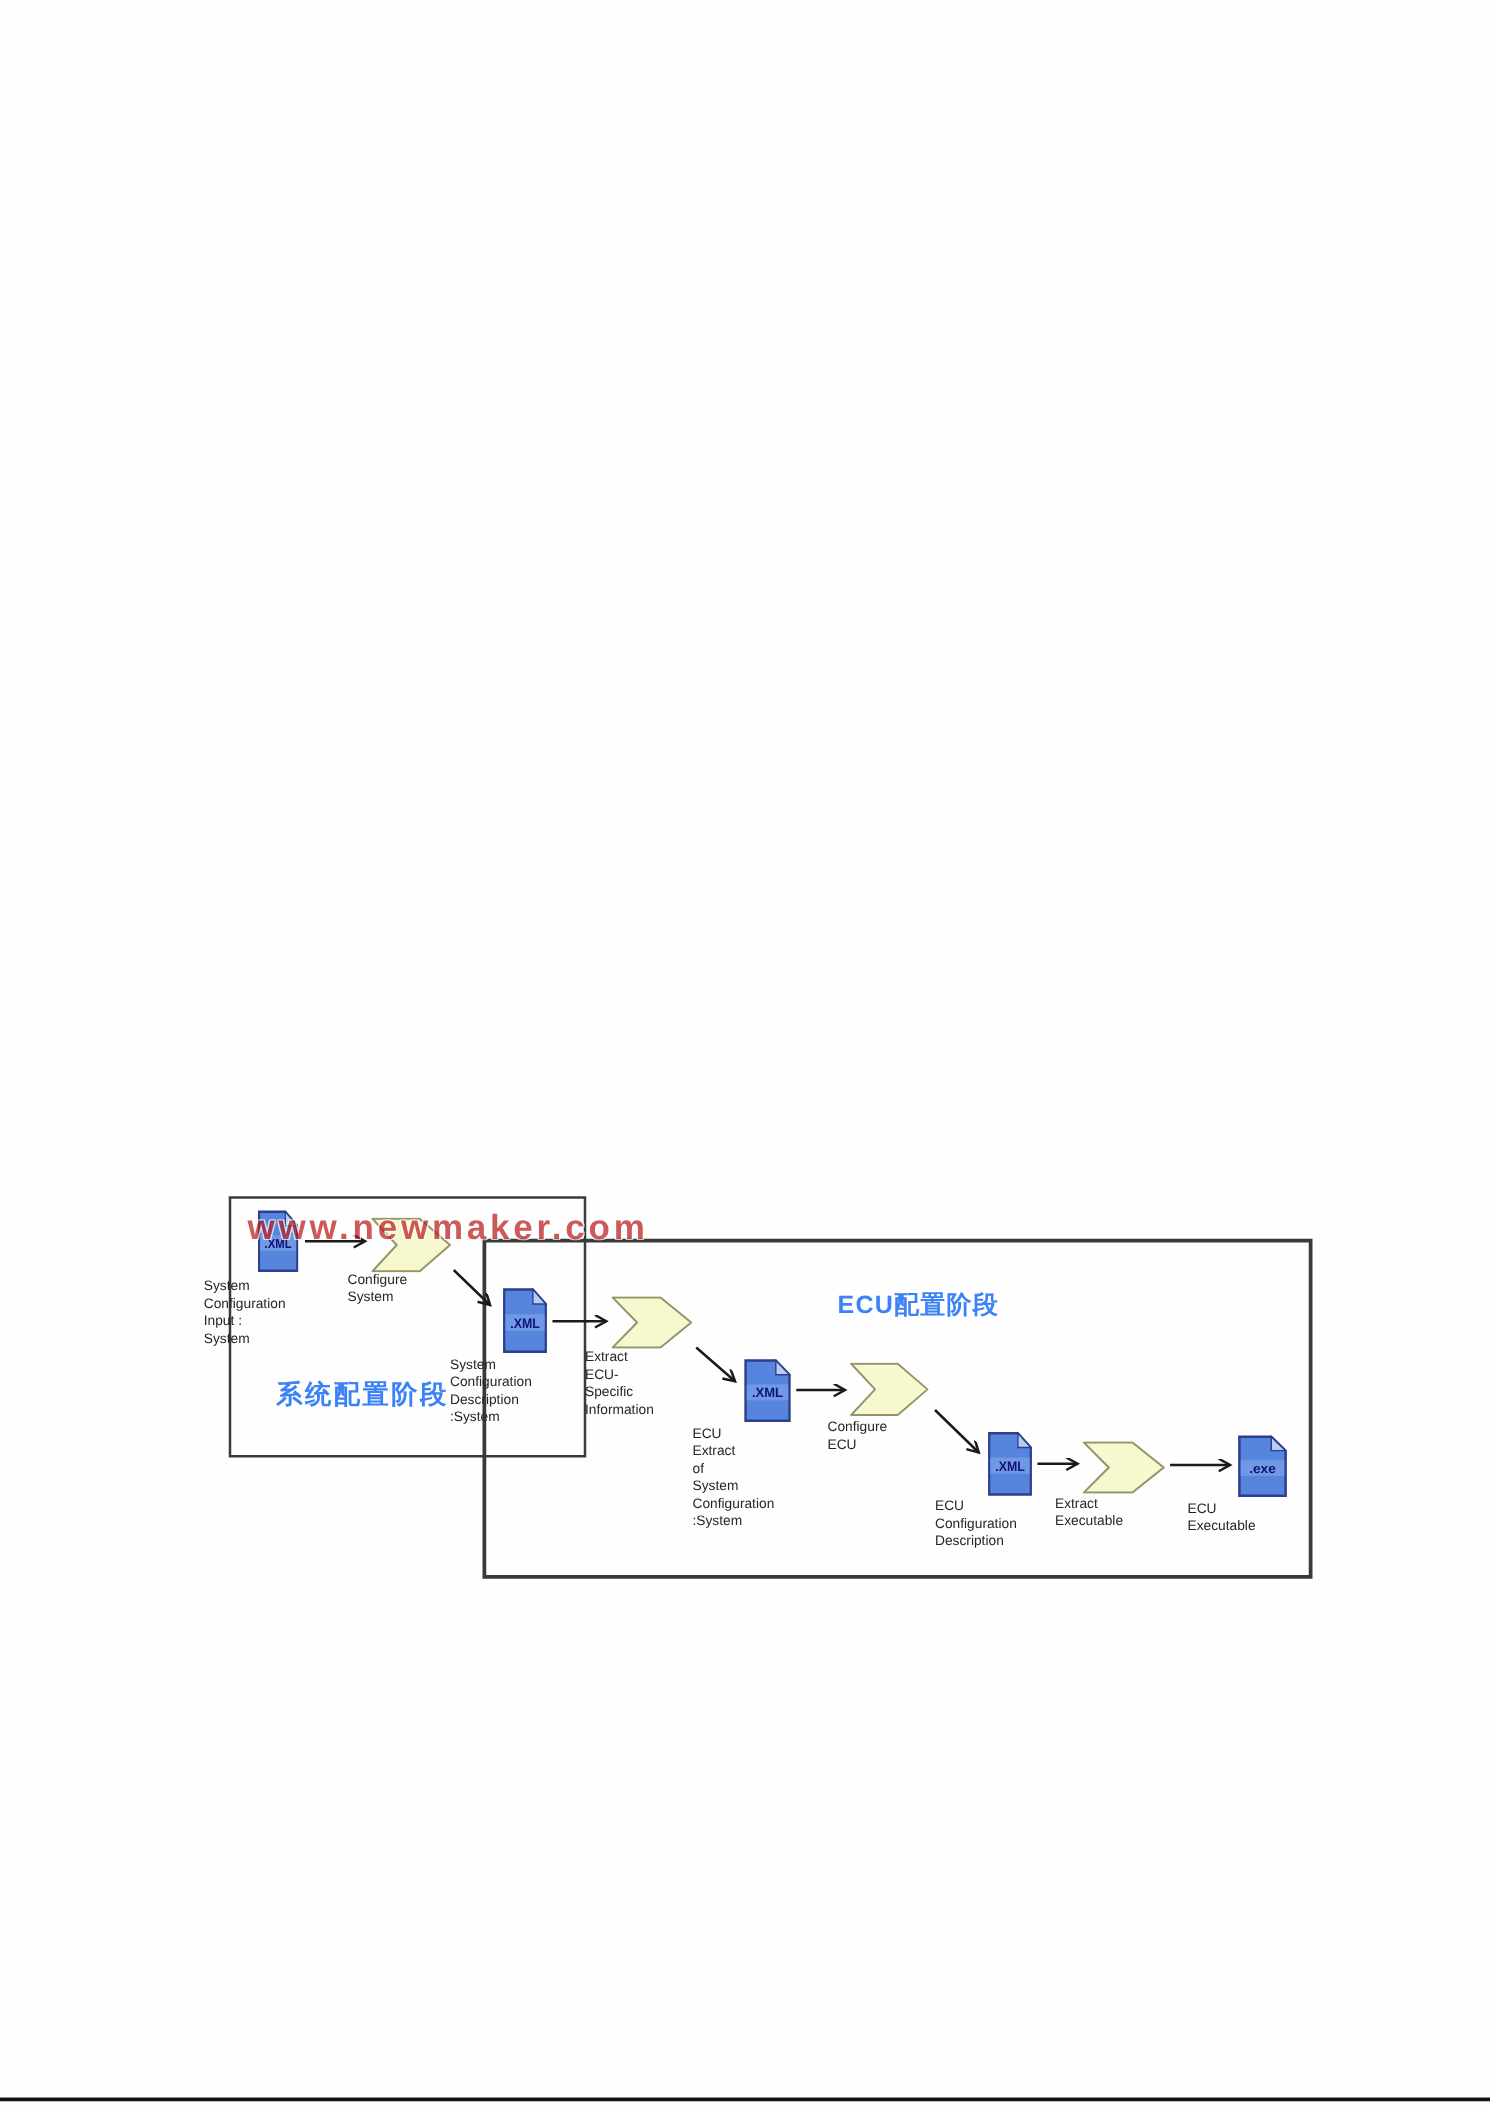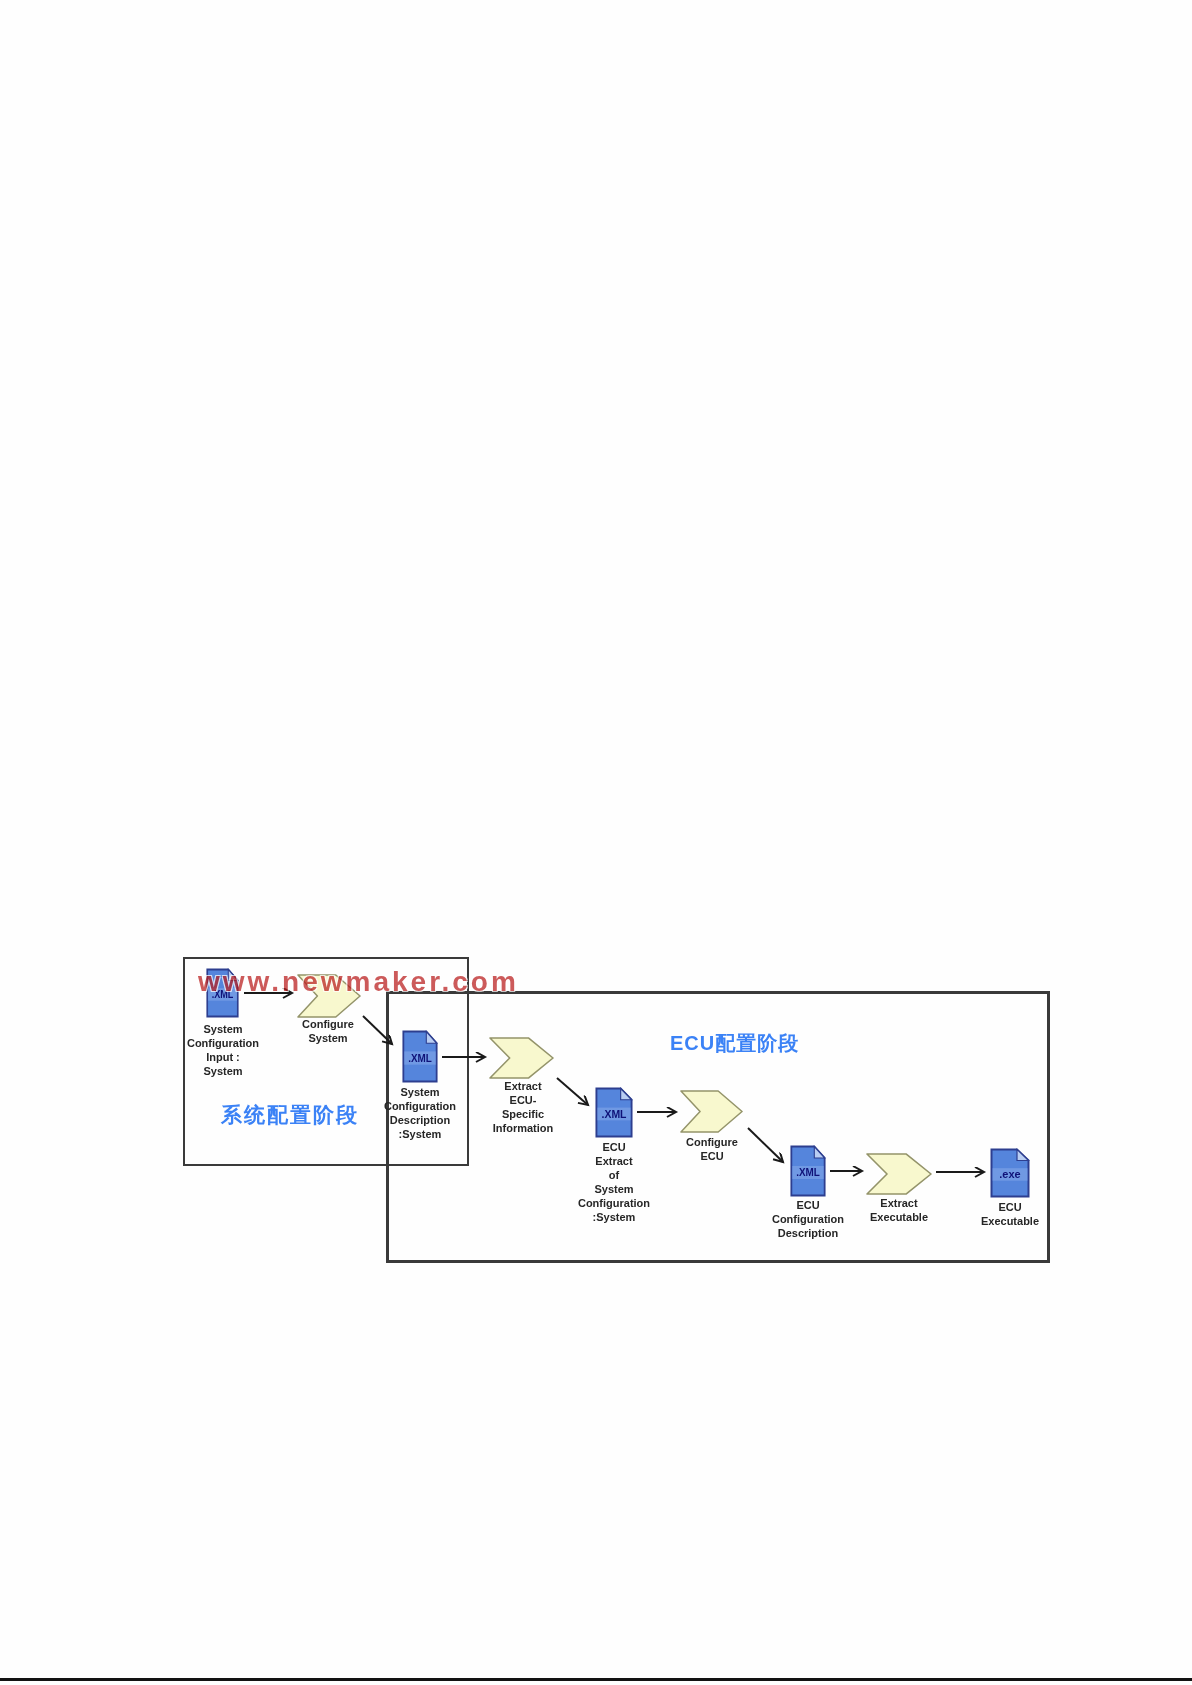--- a/index.html
+++ b/index.html
@@ -19,22 +19,22 @@
   .phase-title.ecu{left:670px;top:1030px;font-size:20px;letter-spacing:1px;}
   
   .watermark{
     position:absolute;left:198px;top:966px;font-size:28px;font-weight:bold;
     letter-spacing:3px;color:#b91c1c;opacity:.72;white-space:nowrap;
     text-shadow:1px 1px 0 #ffffff,-1px -1px 0 #ffffff,1px -1px 0 #ffffff,-1px 1px 0 #ffffff;
     z-index:6;
   }
   
   .caption{
-    position:absolute;font-size:11px;font-weight:bold;color:#262626;
-    line-height:14px;text-align:center;white-space:pre-line;z-index:4;
+    position:absolute;font-size:11px;font-weight:normal;color:#262626;
+    line-height:14px;white-space:pre-line;z-index:4;
   }
   .cap-n0{left:163px;top:1022px;width:120px;}
   .cap-n1{left:278px;top:1017px;width:100px;}
   .cap-n2{left:360px;top:1085px;width:120px;}
   .cap-n3{left:468px;top:1079px;width:110px;}
   .cap-n4{left:554px;top:1140px;width:120px;}
   .cap-n5{left:662px;top:1135px;width:100px;}
   .cap-n6{left:748px;top:1198px;width:120px;}
   .cap-n7{left:844px;top:1196px;width:110px;}
   .cap-n8{left:950px;top:1200px;width:120px;}

